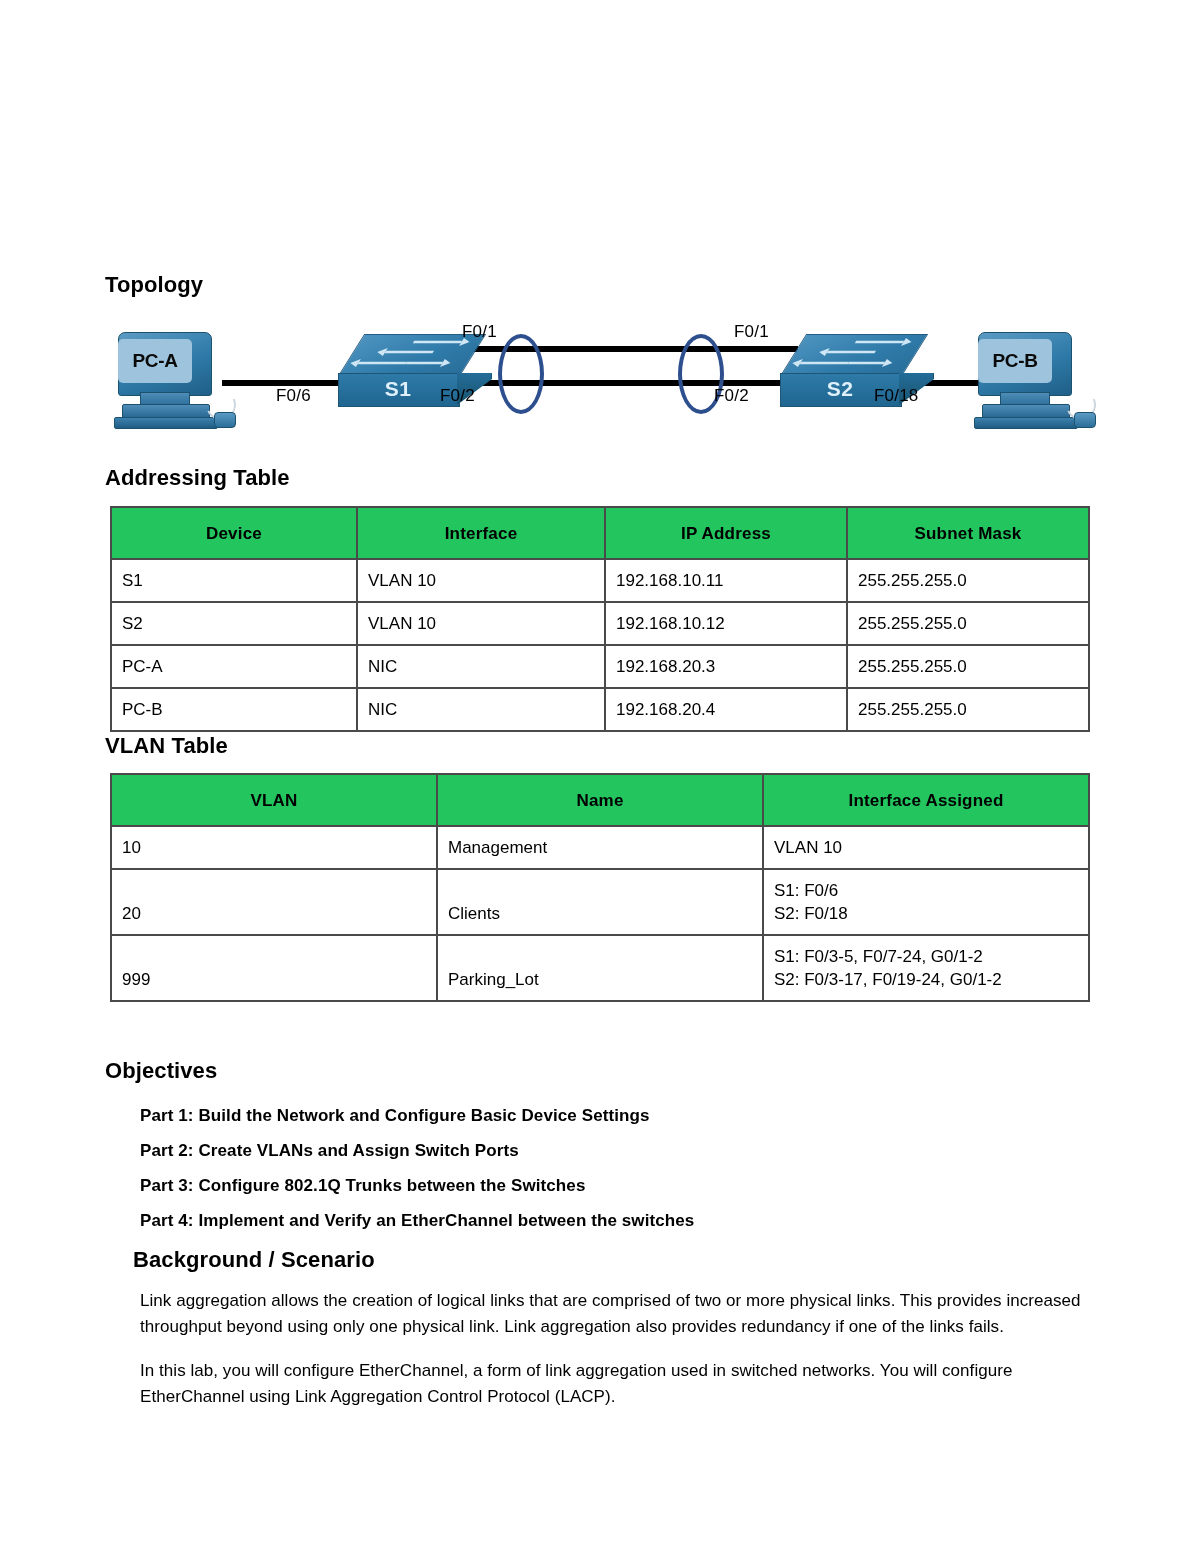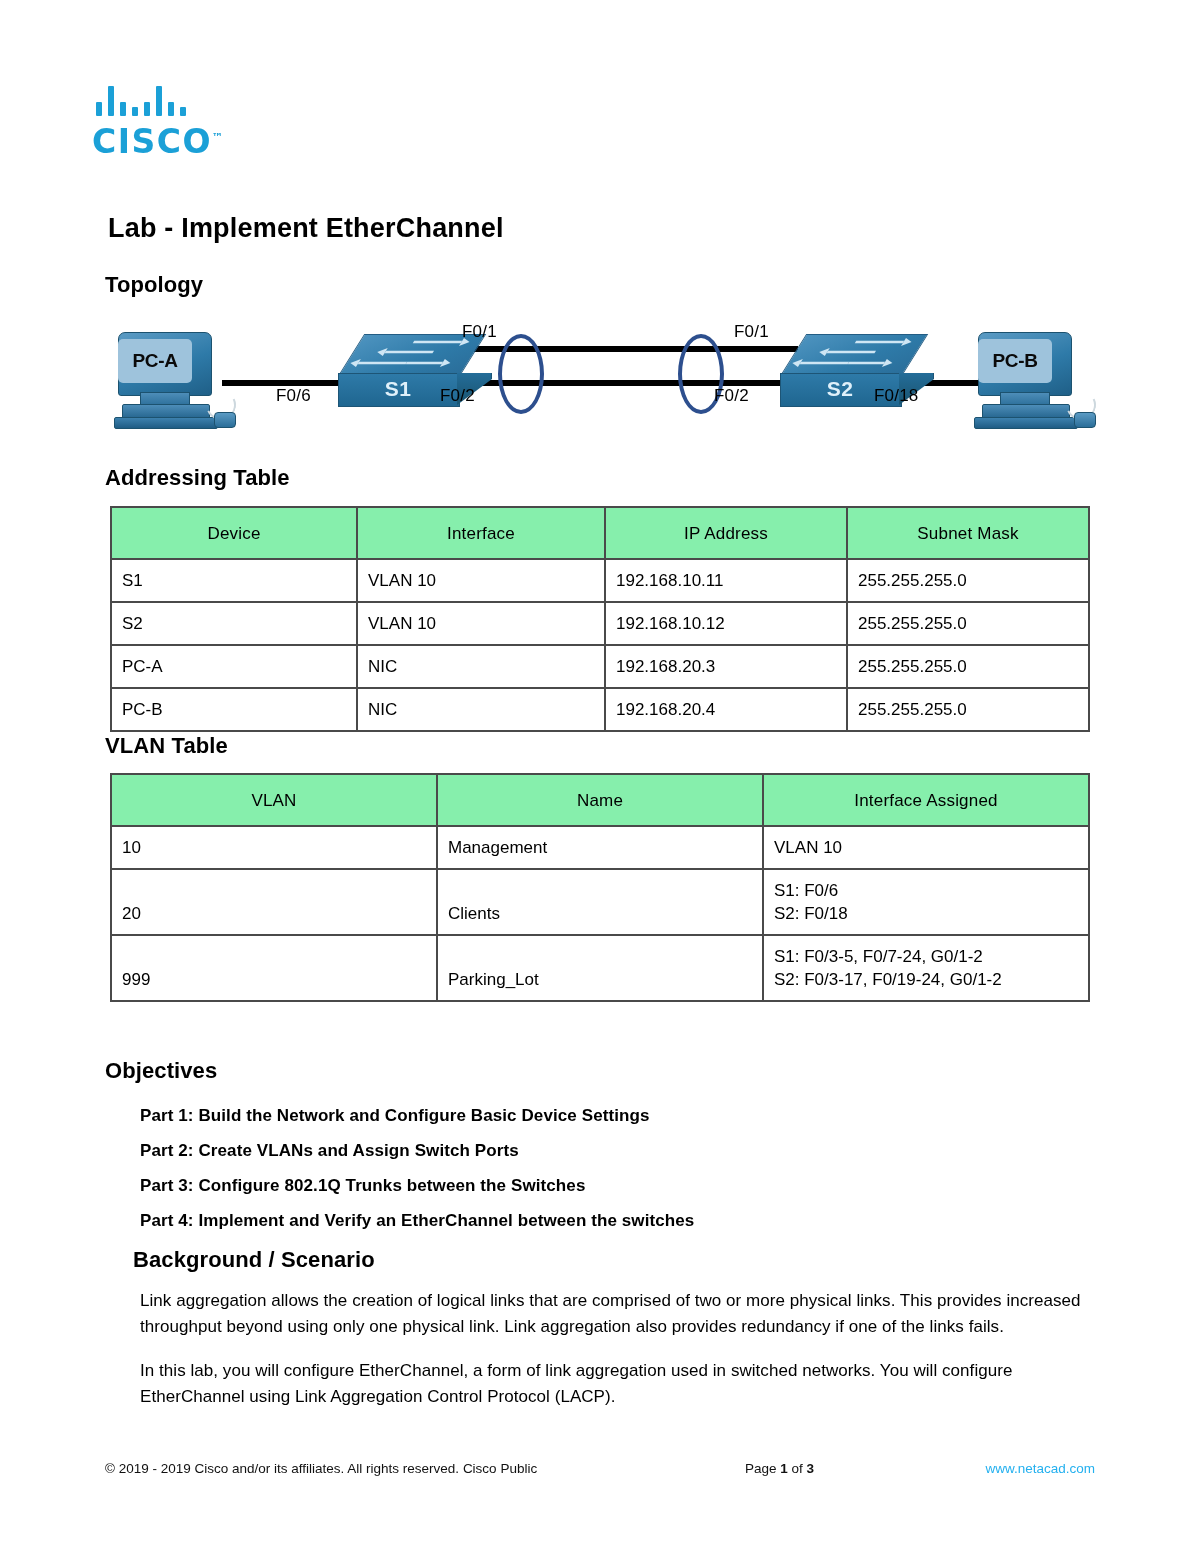--- a/index.html
+++ b/index.html
@@ -258,23 +258,23 @@
     font-size: 17px;
   }
   table.dtable th, table.dtable td {
     border: 2px solid #4a4a4a;
     padding: 9px 10px;
     vertical-align: bottom;
     font-weight: normal;
     line-height: 23px;
   }
   table.dtable th {
-    background: #86efac;
+    background: #22c55e;
     text-align: center;
-    font-weight: normal;
+    font-weight: bold;
     vertical-align: middle;
     height: 32px;
     letter-spacing: 0.2px;
   }
   table.dtable td { text-align: left; }
 
   #addr-table { left: 110px; top: 506px; width: 978px; }
   #vlan-table { left: 110px; top: 773px; width: 978px; }
 
   .cellline { display: block; }
@@ -325,36 +325,22 @@
     color: #23b0ef;
     white-space: nowrap;
   }
 </style>
 </head>
 <body>
 
 <div class="page">
 
   <div class="logo-block">
-    <div class="logo-mark">
-      <div class="bars">
-        <i class="h1"></i>
-          <i class="h2"></i>
-          <i class="h3"></i>
-          <i class="h4"></i>
-          <i class="h5"></i>
-          <i class="h6"></i>
-          <i class="h7"></i>
-          <i class="h8"></i>
-      </div>
-      <div class="cisco-word"><span>CISCO</span><span class="cisco-tm">™</span></div>
-    </div>
   </div>
 
-  <div class="doc-title">Lab - Implement EtherChannel</div>
 
   <h2 class="sec" id="h-topology">Topology</h2>
 
   <div class="topology">
 
     <div class="cable" style="left:112px; top:62px; width:132px;"></div>
     <div class="cable" style="left:348px; top:28px; width:340px;"></div>
     <div class="cable" style="left:348px; top:62px; width:340px;"></div>
     <div class="cable" style="left:752px; top:62px; width:128px;"></div>
 
@@ -535,19 +521,14 @@
     <div class="obj-item">Part 4: Implement and Verify an EtherChannel between the switches</div>
   </div>
 
   <h2 class="sec" id="h-background">Background / Scenario</h2>
 
   <div class="bg-body">
     <p class="bg-p">Link aggregation allows the creation of logical links that are comprised of two or more physical links. This provides increased throughput beyond using only one physical link. Link aggregation also provides redundancy if one of the links fails.</p>
     <p class="bg-p">In this lab, you will configure EtherChannel, a form of link aggregation used in switched networks. You will configure EtherChannel using Link Aggregation Control Protocol (LACP).</p>
   </div>
 
-  <div class="footer">
-    <span class="copy">© 2019 - 2019 Cisco and/or its affiliates. All rights reserved. Cisco Public</span>
-    <span class="pagenum"><span>Page </span><b>1</b><span> of </span><b>3</b></span>
-    <span class="site">www.netacad.com</span>
-  </div>
 
 </div>
 
 </body></html>

